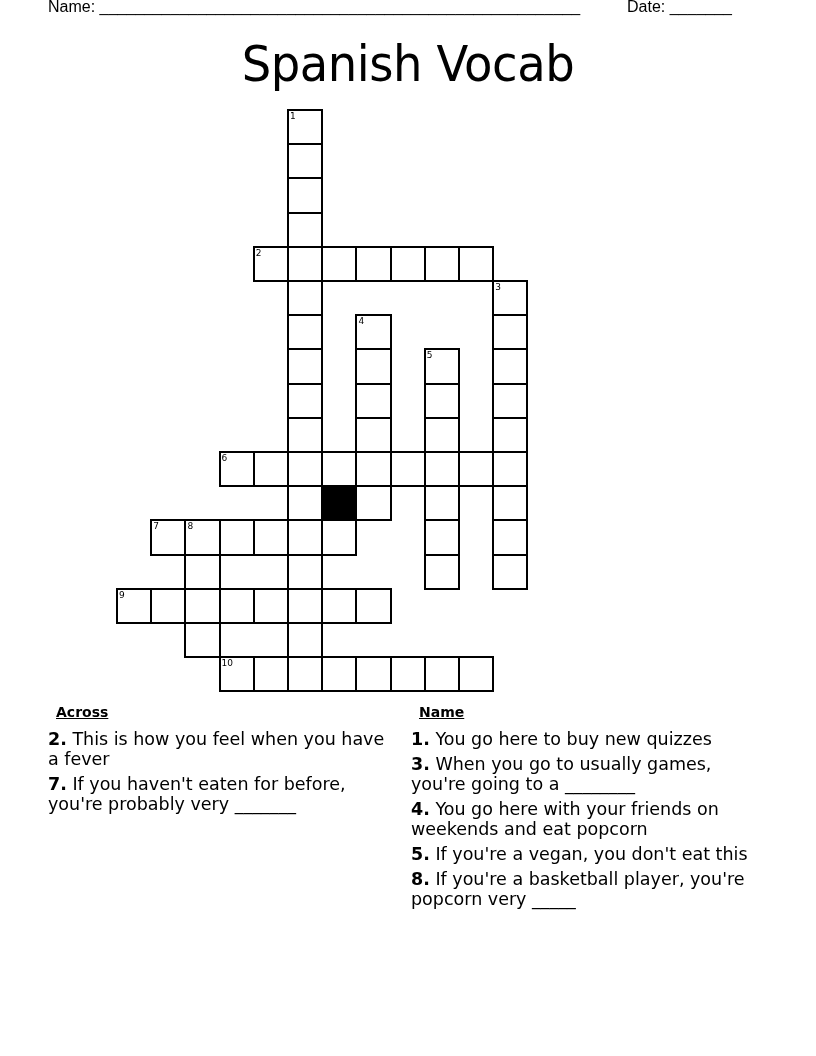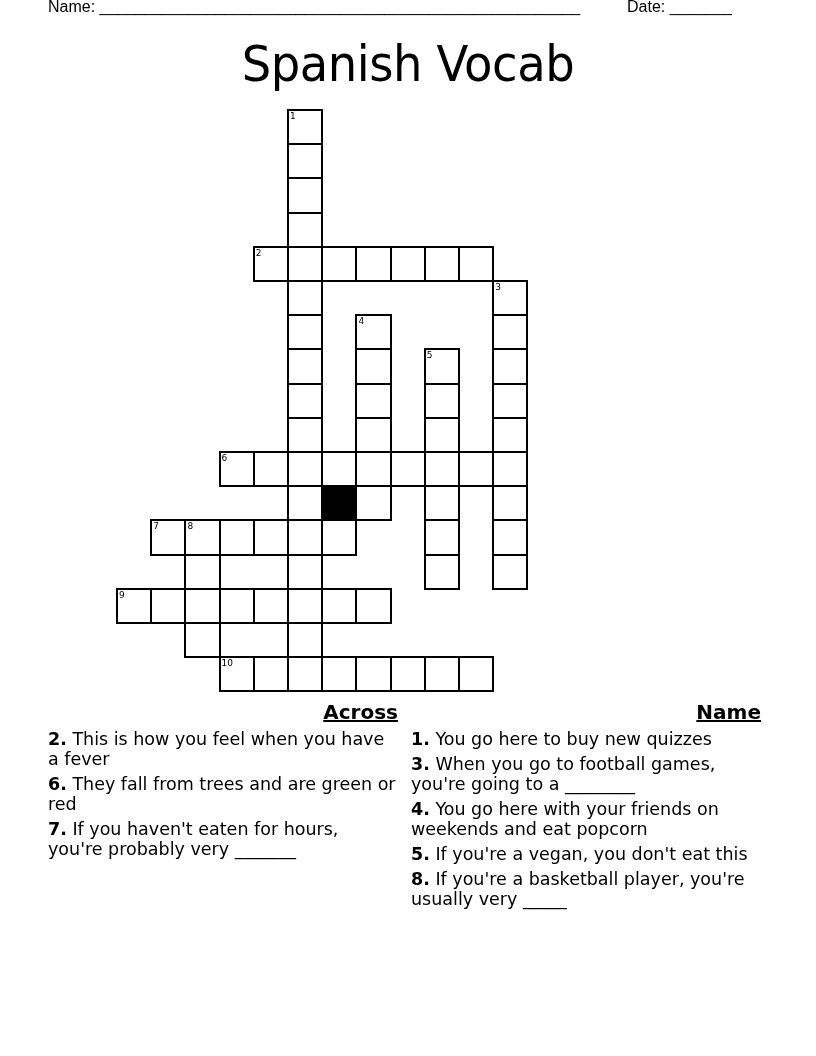--- a/index.html
+++ b/index.html
@@ -6,21 +6,21 @@
   body { width: 816px; height: 1056px; position: relative; overflow: hidden; color: #000; }
   .hdr { position: absolute; top: -3px; font-family: "Liberation Sans", sans-serif; font-size: 16px; line-height: 20px; white-space: pre; }
   .title { position: absolute; top: 33px; left: 0; width: 816px; text-align: center; font-family: "DejaVu Sans", sans-serif; font-size: 50px; line-height: 62px; letter-spacing: -0.5px; transform: scaleX(0.93); transform-origin: center; }
   .grid { position: absolute; left: 117px; top: 110px; width: 411px; height: 582px; }
   .cell { position: absolute; width: 34.2px; height: 34.2px; box-sizing: border-box; border: 2px solid #000; background: #fff; margin-left: -1px; margin-top: -1px; width: 36.2px; height: 36.2px; }
   .cell.block { background: #000; }
   .cell .num { position: absolute; left: 1px; top: 0px; font-family: "DejaVu Sans", sans-serif; font-size: 9px; line-height: 11px; }
   .clues { position: absolute; top: 701px; font-family: "DejaVu Sans", sans-serif; font-size: 17.5px; line-height: 20px; }
   .clues.across { left: 48px; width: 350px; }
   .clues.down { left: 411px; width: 350px; }
-  .clues h3 { margin: 0 0 6px 8px; font-size: 20px; font-weight: bold; text-decoration: underline; line-height: 22px; text-align: right; }
+  .clues h3 { margin: 0 0 6px 8px; font-size: 14px; font-weight: bold; text-decoration: underline; line-height: 22px; }
   .clue { margin: 0 0 5px 0; }
   .clue b { font-weight: bold; }
 </style>
 </head>
 <body>
 
 <div class="hdr" style="left:48px;">Name: ______________________________________________________</div>
 <div class="hdr" style="left:627px;">Date: _______</div>
 
 <div class="title">Spanish Vocab</div>
@@ -116,24 +116,23 @@
     <div class="cell" style="left: 205.2px; top: 547.2px;"></div>
     <div class="cell" style="left: 239.4px; top: 547.2px;"></div>
     <div class="cell" style="left: 273.6px; top: 547.2px;"></div>
     <div class="cell" style="left: 307.8px; top: 547.2px;"></div>
     <div class="cell" style="left: 342px; top: 547.2px;"></div>
   </div>
 
 <div class="clues across">
   <h3>Across</h3>
   <div class="clue"><b>2.</b><span> This is how you feel when you have a fever</span></div>
-  <div class="clue"><b>6.</b><span> They fall from trees and are green or red</span></div>
-  <div class="clue"><b>7.</b><span> If you haven't eaten for hours, you're probably very _______</span></div>
+  <div class="clue"><b>7.</b><span> If you haven't eaten for before, you're probably very _______</span></div>
 </div>
 
 <div class="clues down">
   <h3>Name</h3>
   <div class="clue"><b>1.</b><span> You go here to buy new quizzes</span></div>
-  <div class="clue"><b>3.</b><span> When you go to football games, you're going to a ________</span></div>
+  <div class="clue"><b>3.</b><span> When you go to usually games, you're going to a ________</span></div>
   <div class="clue"><b>4.</b><span> You go here with your friends on weekends and eat popcorn</span></div>
   <div class="clue"><b>5.</b><span> If you're a vegan, you don't eat this</span></div>
-  <div class="clue"><b>8.</b><span> If you're a basketball player, you're usually very _____</span></div>
+  <div class="clue"><b>8.</b><span> If you're a basketball player, you're popcorn very _____</span></div>
 </div>
 
 </body></html>

